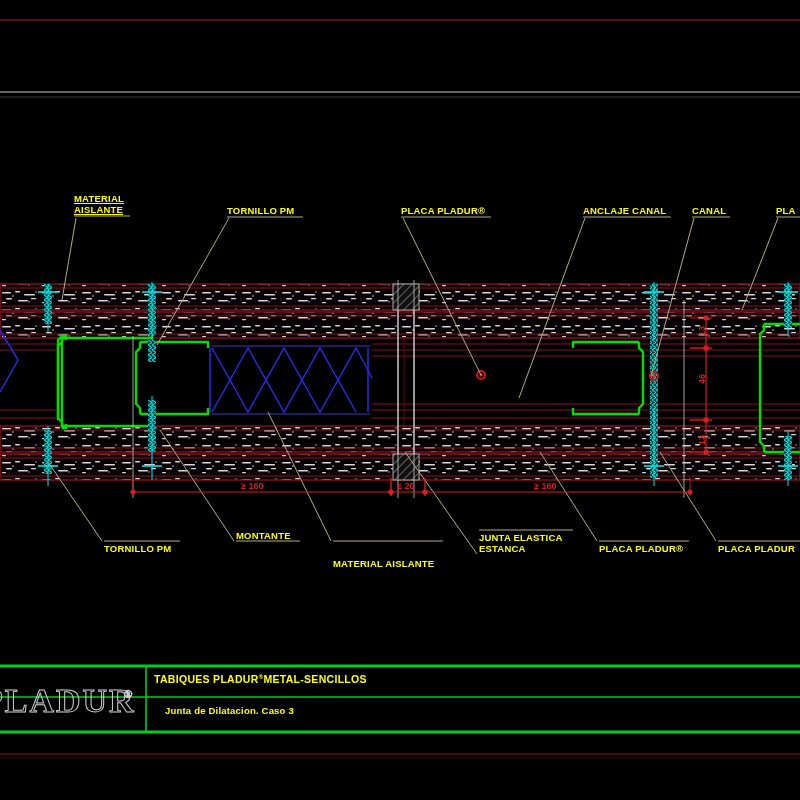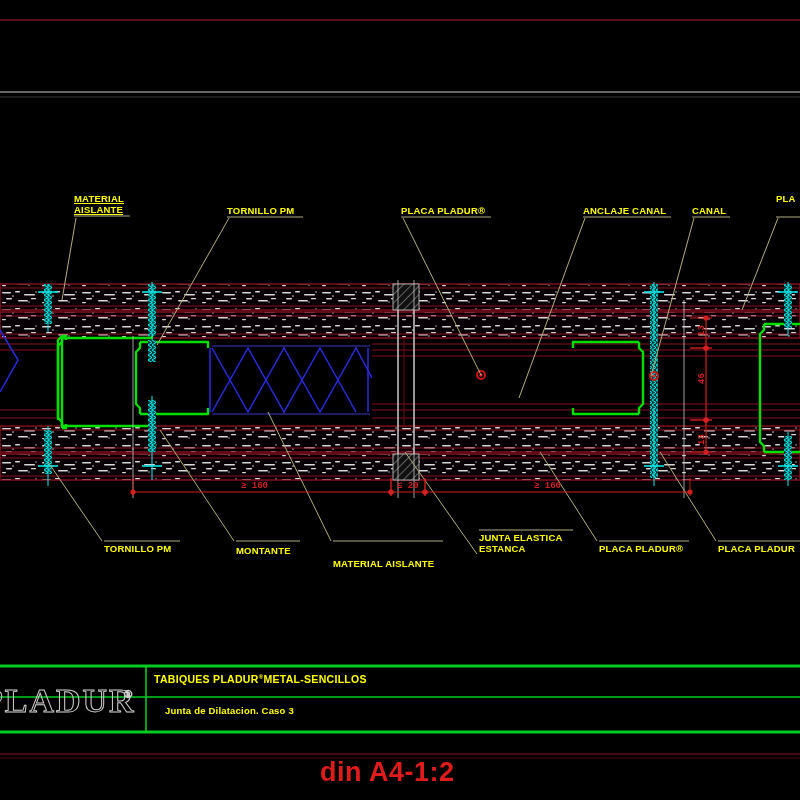--- a/index.html
+++ b/index.html
@@ -46,21 +46,21 @@
     font-weight: bold;
     font-family: "Liberation Sans", sans-serif;
     letter-spacing: 0.5px;
     white-space: nowrap;
   }
   .dimtxt {
     position: absolute;
     color: #d41f1f;
     font-size: 9px;
     font-weight: bold;
-    font-family: Liberation Mono, monospace;
+    font-family: Liberation Sans, sans-serif;
     white-space: nowrap;
   }
   .dimtxt.vert { transform: rotate(-90deg); transform-origin: left top; }
   .logo {
     position: absolute;
     font-family: "Liberation Serif", serif;
     font-size: 34px;
     font-weight: bold;
     letter-spacing: 2px;
     color: transparent;
@@ -333,46 +333,45 @@
   </svg>
 
   <div class="tb-text tb-title" style="left:154px; top:673px;">
     <span>TABIQUES PLADUR</span><span style="font-size:6px;vertical-align:super;">®</span><span>METAL-SENCILLOS</span>
   </div>
   <div class="tb-text tb-sub" style="left:165px; top:705px;">Junta de Dilatacion. Caso 3</div>
 
   <div class="logo" style="left:-18px; top:682px;">PLADUR</div>
   <div class="logo-r" style="left:124px; top:688px;">®</div>
 
-  <div class="scale-text" style="left:320px; top:757px;">din A4-1:2</div>
 
   <div id="labels">
       <div class="lbl" style="left: 74px; top: 193px; text-decoration: underline;">
         <div>MATERIAL</div>
         <div>AISLANTE</div>
       </div>
       <div class="lbl" style="left: 227px; top: 205px;">
         <div>TORNILLO PM</div>
       </div>
       <div class="lbl" style="left: 401px; top: 205px;">
         <div>PLACA PLADUR<span class="sup">®</span></div>
       </div>
       <div class="lbl" style="left: 583px; top: 205px;">
         <div>ANCLAJE CANAL</div>
       </div>
       <div class="lbl" style="left: 692px; top: 205px;">
         <div>CANAL</div>
       </div>
-      <div class="lbl" style="left: 776px; top: 193px;">
+      <div class="lbl" style="left: 776px; top: 205px;">
         <div>PLA</div>
       </div>
       <div class="lbl" style="left: 104px; top: 543px;">
         <div>TORNILLO PM</div>
       </div>
-      <div class="lbl" style="left: 236px; top: 545px;">
+      <div class="lbl" style="left: 236px; top: 530px;">
         <div>MONTANTE</div>
       </div>
       <div class="lbl" style="left: 333px; top: 543px; margin-top: 15px;">
         <div>MATERIAL AISLANTE</div>
       </div>
       <div class="lbl" style="left: 479px; top: 532px;">
         <div>JUNTA ELASTICA</div>
         <div>ESTANCA</div>
       </div>
       <div class="lbl" style="left: 599px; top: 543px;">

